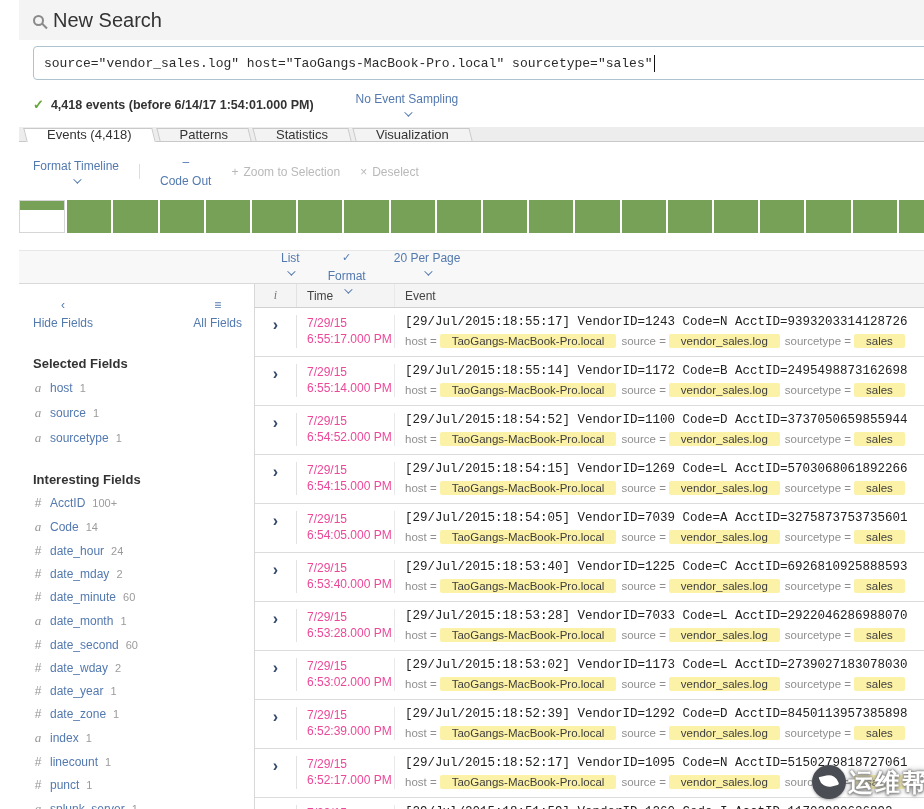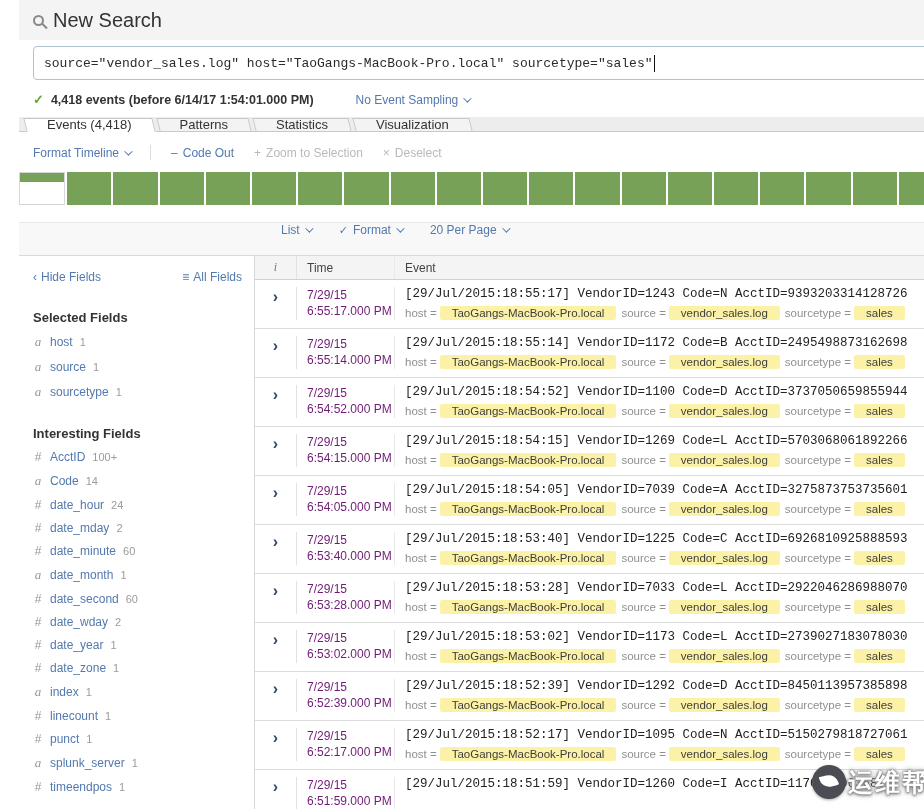--- a/index.html
+++ b/index.html
@@ -15,21 +15,21 @@
 
   
   .search-bar { margin:6px 14px 0 14px; height:34px; border:1px solid #aec3d0; border-radius:4px; background:#fff; display:flex; align-items:center; padding:0 10px; }
   .query { font-family:"Liberation Mono","DejaVu Sans Mono",monospace; font-size:13px; color:#2b2b2b; white-space:pre; }
   .cursor { display:inline-block; width:1px; height:17px; background:#111; margin-left:1px; }
 
   
   .status-row { display:flex; align-items:center; margin:12px 14px 10px 14px; font-size:12.5px; }
   .check-icon { color:#65a637; font-weight:bold; margin-right:7px; font-size:13px; }
   .events-summary { font-weight:bold; color:#333; }
-  .link { color:#5379af; text-decoration:none; cursor:pointer; }
+  .link { color:#5379af; text-decoration:none; cursor:pointer;flex-direction:column; }
   .sampling-link { margin-left:42px; font-size:12px; display:inline-flex; align-items:center; gap:5px; }
   .caret { width:6px; height:6px; border-right:1.5px solid currentColor; border-bottom:1.5px solid currentColor; transform:rotate(45deg) translateY(-2px); display:inline-block; }
 
   
   .tab-bar { height:15px; background:#ededed; border-bottom:1px solid #c9c9c9; display:flex; align-items:stretch; padding-left:4px; position:relative; }
   .tab { position:relative; padding:0 24px; display:flex; align-items:center; font-size:13px; color:#333; cursor:pointer; }
   .tab-bg { position:absolute; top:1px; bottom:0; left:2px; right:2px; transform:skewX(14deg); border:1px solid #c9c9c9; border-bottom:none; background:#f3f3f3; }
   .tab.active .tab-bg { background:#fff; bottom:-1px; }
   .tab-label { position:relative; z-index:1; }
 
@@ -69,21 +69,21 @@
   .events { flex:1; border-left:1px solid #d8d8d8; min-width:0; }
   .thead { display:flex; background:#f4f4f4; border-bottom:1px solid #d0d0d0; height:24px; align-items:center; font-size:12px; color:#444; }
   .c-i { width:42px; flex:0 0 42px; text-align:center; border-right:1px solid #e2e2e2; align-self:stretch; display:flex; align-items:flex-start; justify-content:center; }
   .thead .c-i { align-items:center; font-family:"Liberation Serif", serif; font-style:italic; color:#777; }
   .c-time { width:98px; flex:0 0 98px; padding-left:10px; border-right:1px solid #e9e9e9; align-self:stretch; }
   .thead .c-time { display:flex; align-items:center; }
   .c-event { flex:1; padding-left:10px; min-width:0; }
   .thead .c-event { display:flex; align-items:center; }
   .erow { display:flex; border-bottom:1px solid #dcdcdc; min-height:46px; padding:7px 0 8px 0; }
   .chev { color:#32496a; font-size:16px; line-height:14px; font-weight:bold; cursor:pointer; margin-top:3px; }
-  .time-line { font-size:12px; color:#701a75; line-height:1.35; white-space:nowrap; }
+  .time-line { font-size:12px; color:#ec4899; line-height:1.35; white-space:nowrap; }
   .raw { font-family:"Liberation Mono","DejaVu Sans Mono",monospace; font-size:12.5px; color:#222; white-space:nowrap; overflow:hidden; }
   .frow { margin-top:5px; display:flex; gap:5px; font-size:11.5px; align-items:center; }
   .fgroup { display:inline-flex; align-items:center; gap:3px; white-space:nowrap; }
   .flab { color:#8f8f8f; }
   .fchip { background:#fcf2a7; color:#3d3d3d; padding:1px 12px; border-radius:2px; cursor:pointer; }
 
   
   .watermark { position:absolute; right:14px; bottom:10px; display:flex; align-items:center; gap:2px; z-index:5; }
   .wm-icon { width:34px; height:34px; border-radius:50%; background:#4a4e54; position:relative; box-shadow:0 1px 3px rgba(0,0,0,.35); flex:0 0 auto; }
   .wm-icon::after { content:''; position:absolute; left:8px; top:10px; width:18px; height:12px; background:#fff; border-radius:0 12px 2px 12px; transform:rotate(-14deg); }

